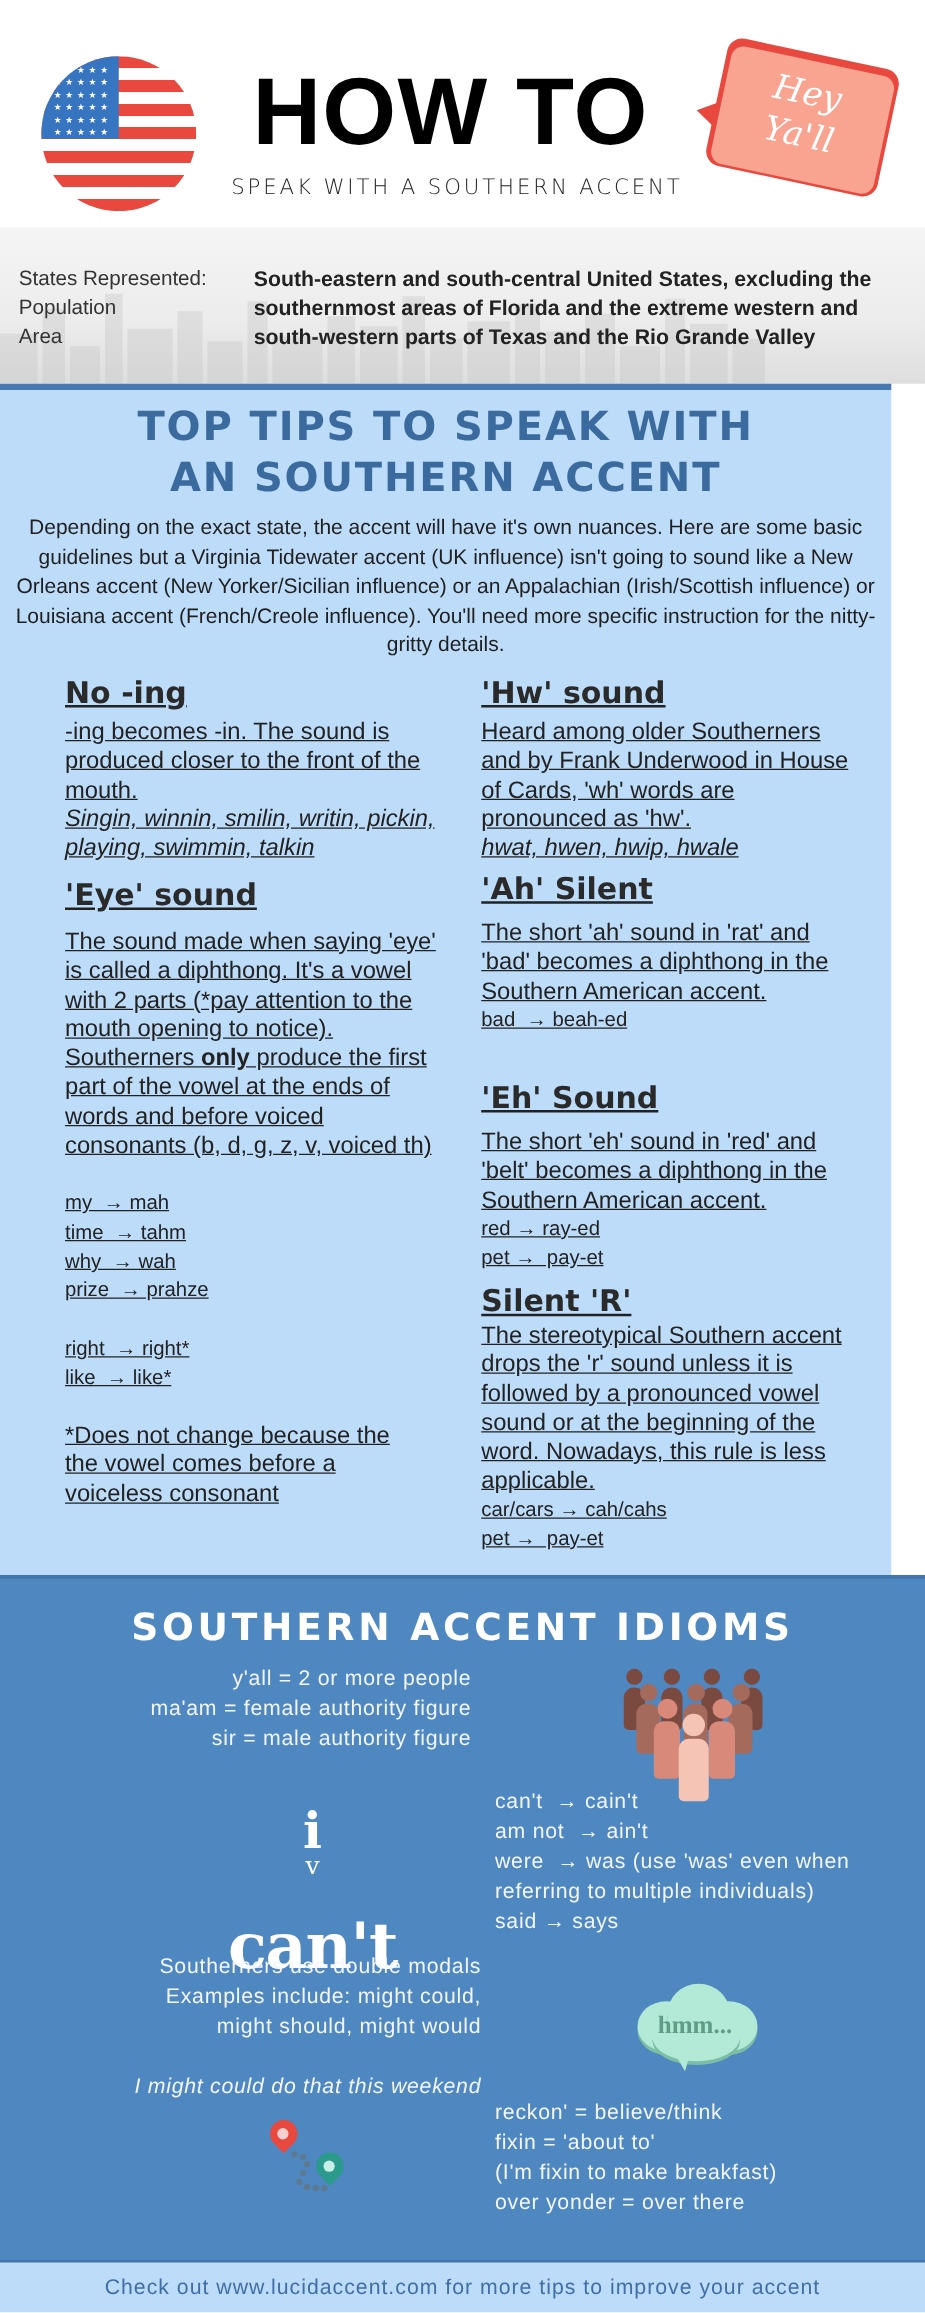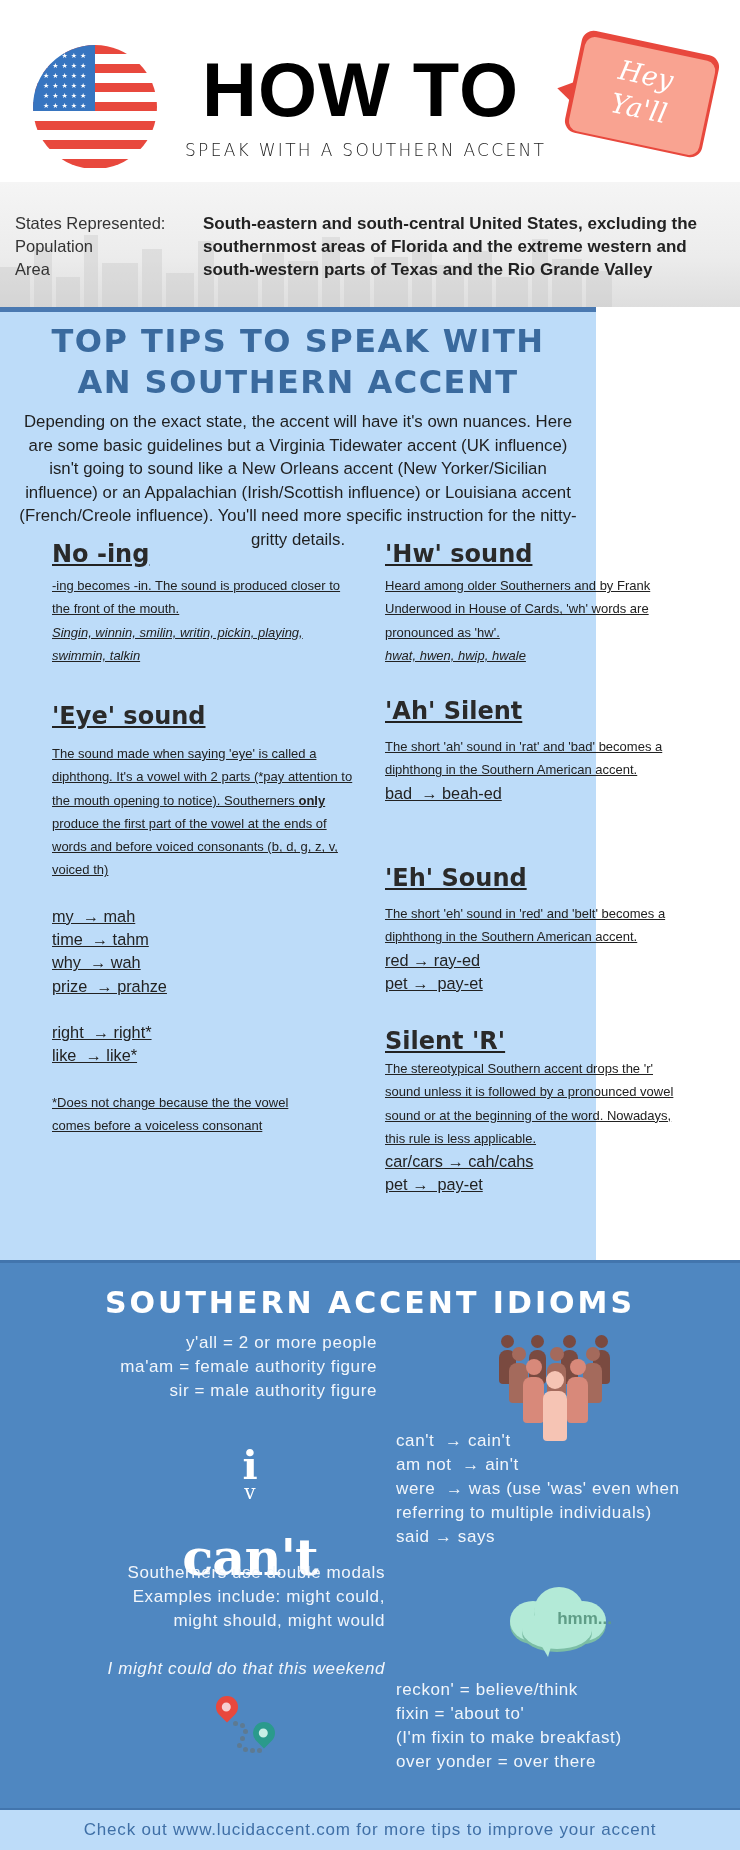--- a/index.html
+++ b/index.html
@@ -24,47 +24,47 @@
   
   .info { position: absolute; left: 0; top: 182px; width: 740px; height: 125px;
     background: linear-gradient(to bottom, #f5f5f5 0%, #ececec 60%, #dedede 100%); overflow: hidden; }
   .skyline { position: absolute; left: 0; right: 0; bottom: 0; height: 80px; display: flex; align-items: flex-end; gap: 4px; opacity: 0.35; }
   .skyline span { display: block; background: #c4c4c4; }
   .info-grid { position: absolute; left: 15px; top: 30px; display: grid; grid-template-columns: 188px 1fr; row-gap: 16px; font-size: 16px; line-height: 23px; }
   .info-labels div { color: #333; font-family: "Liberation Sans", sans-serif; font-size: 16.5px; }
   .info-value { color: #222; font-weight: 700; font-family: "Liberation Sans", sans-serif; font-size: 17px; width: 520px; }
 
   
-  .tips { position: absolute; left: 0; top: 307px; width: 596px; height: 953px; background: #bddcf9; border-top: 5px solid #4a79b1; }
+  .tips { position: absolute; left: 0; top: 307px; width: 713px; height: 953px; background: #bddcf9; border-top: 5px solid #4a79b1; }
   .tips-title { position: absolute; left: 0; right: 0; top: 9px; text-align: center; font-family: "DejaVu Sans", sans-serif; font-weight: 700; font-size: 32px; line-height: 41px; letter-spacing: 1.5px; color: #3a6a9e; }
   .tips-intro { position: absolute; left: 12px; right: 12px; top: 98px; text-align: center; font-family: "Liberation Sans", sans-serif; font-size: 16.8px; line-height: 23.5px; color: #1f1f1f; }
 
   .tip { position: absolute; font-family: "Liberation Sans", sans-serif; color: #222; text-decoration: underline; }
   .tip h3 { font-family: "DejaVu Sans", sans-serif; font-weight: 700; font-size: 24px; line-height: 32px; color: #2a2a2a; margin-bottom: 4px; }
-  .tip p { font-size: 13px; line-height: 23.3px; }
+  .tip p { font-size: 19px; line-height: 23.3px; }
   .tip .ex { font-style: italic; }
   .tip .pair { font-size: 16.3px; line-height: 23.3px; white-space: pre; }
   .tip .gap { height: 23px; }
 
   
   .idioms { position: absolute; left: 0; top: 1260px; width: 740px; height: 548px; background: #4f87c1; border-top: 3px solid #4275ad; color: #f2f6fb; font-family: "Liberation Sans", sans-serif; }
   .idioms-title { position: absolute; left: 0; right: 0; top: 22px; text-align: center; font-family: "DejaVu Sans", sans-serif; font-weight: 700; font-size: 30px; letter-spacing: 3px; color: #fff; }
   .idioms .block { position: absolute; font-size: 17px; line-height: 24px; letter-spacing: 0.6px; }
   .right { text-align: right; }
   .people { position: absolute; left: 497px; top: 70px; width: 118px; height: 98px; }
   .person { position: absolute; }
   .person .h { border-radius: 50%; margin: 0 auto; }
   .person .b { border-radius: 8px 8px 4px 4px; margin: 2px auto 0; }
   .icant { position: absolute; left: 180px; top: 182px; width: 140px; height: 110px; color: #fff; font-family: "DejaVu Serif", serif; font-weight: 700; text-align: center; }
   .icant .i { font-size: 40px; line-height: 40px; }
   .icant .caret { font-size: 20px; line-height: 14px; font-weight: 400; }
   .icant .word { font-size: 51px; line-height: 44px; letter-spacing: -1px; margin-top: 36px; }
   .cloud { position: absolute; left: 500px; top: 320px; width: 112px; height: 78px; }
   .cloud .c { position: absolute; background: #b3ead7; border-radius: 50%; box-shadow: 0 3px 0 #7cbea5; }
-  .cloud .t { position: absolute; left: 0; right: 0; top: 26px; text-align: right; font-family: Liberation Sans, sans-serif; font-weight: 700; font-size: 17px; color: #5f9d87; }
+  .cloud .t { position: absolute; left: 0; right: 0; top: 26px; text-align: center; font-family: Liberation Serif, serif; font-weight: 700; font-size: 20px; color: #5f9d87; }
   .pins { position: absolute; left: 213px; top: 431px; width: 70px; height: 60px; }
   .pin { position: absolute; width: 22px; height: 22px; border-radius: 50% 50% 50% 0; transform: rotate(-45deg); }
   .pin .dot { position: absolute; left: 6px; top: 6px; width: 9px; height: 9px; border-radius: 50%; background: #f6d0d0; }
   .path-dot { position: absolute; width: 5px; height: 5px; border-radius: 50%; background: #5d7a92; }
 
   
   .footer { position: absolute; left: 0; top: 1808px; width: 740px; height: 42px; background: #bddcf9; border-top: 2px solid #4275ad; text-align: center; font-family: "Liberation Sans", sans-serif; font-size: 17px; line-height: 40px; letter-spacing: 0.8px; color: #3f6fa6; }
 </style>
 </head>
 <body>

